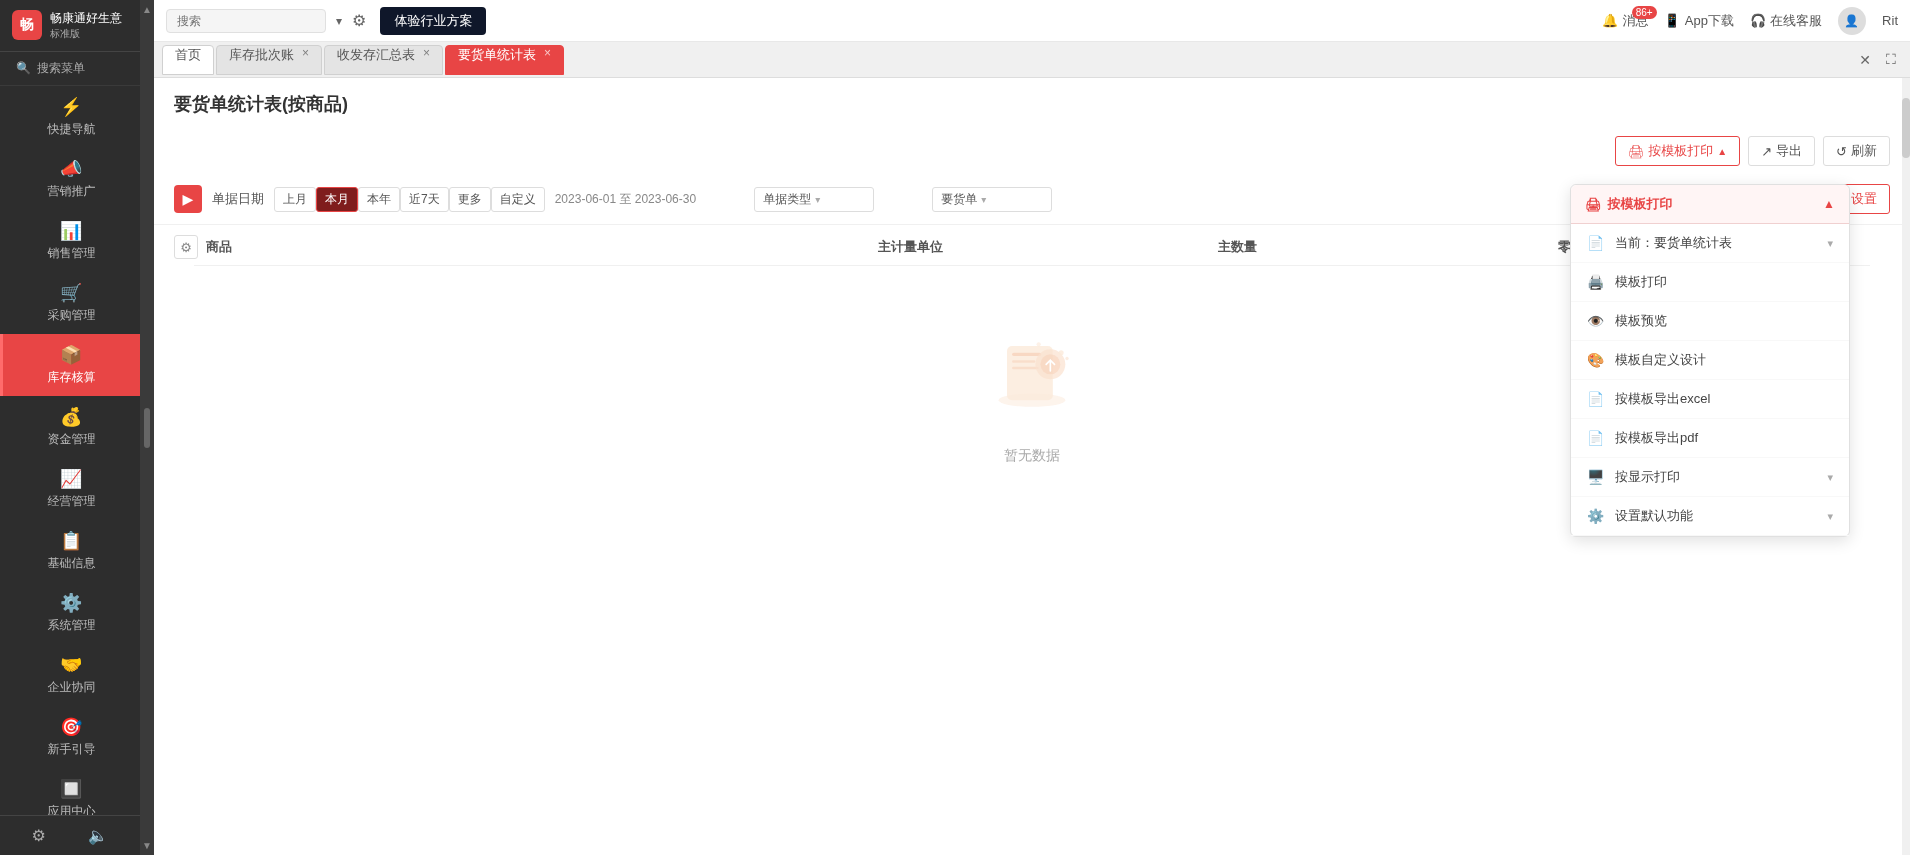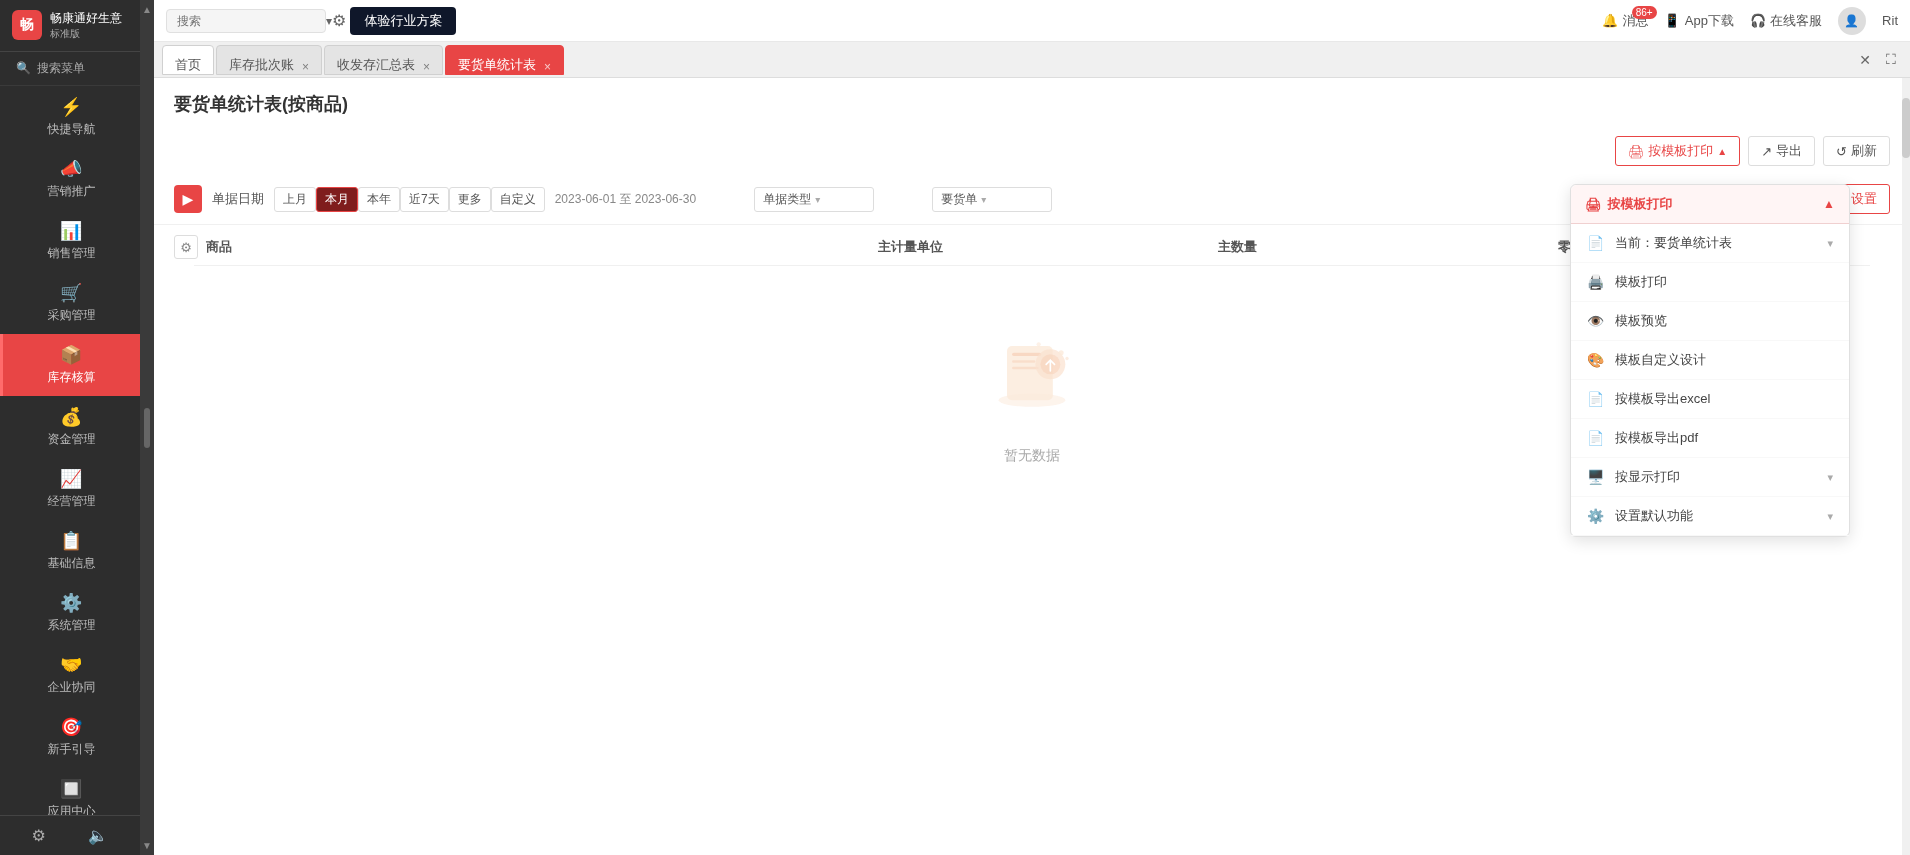--- a/index.html
+++ b/index.html
@@ -92,20 +92,21 @@
     }
 
     
     .topbar {
       background: #fff;
       height: 42px;
       display: flex;
       align-items: center;
       padding: 0 12px;
       border-bottom: 1px solid #e8e8e8;
+      gap: 10px;
     }
     .topbar-search {
       background: #f5f5f5;
       border: 1px solid #e0e0e0;
       border-radius: 4px;
       padding: 4px 10px;
       font-size: 12px;
       color: #999;
       width: 160px;
     }
@@ -174,21 +175,21 @@
       align-items: center;
       height: 36px;
       padding: 0 8px;
       border-bottom: 1px solid #ddd;
       gap: 2px;
     }
     .tab {
       height: 30px;
       padding: 0 12px;
       display: flex;
-      align-items: flex-end;
+      align-items: flex-start;
       gap: 6px;
       border-radius: 4px 4px 0 0;
       cursor: pointer;
       font-size: 13px;
       color: #555;
       background: #e4e4e4;
       border: 1px solid #d0d0d0;
     }
     .tab.home { background: #fff; }
     .tab.active { background: #e84545; color: #fff; border-color: #e84545; }

